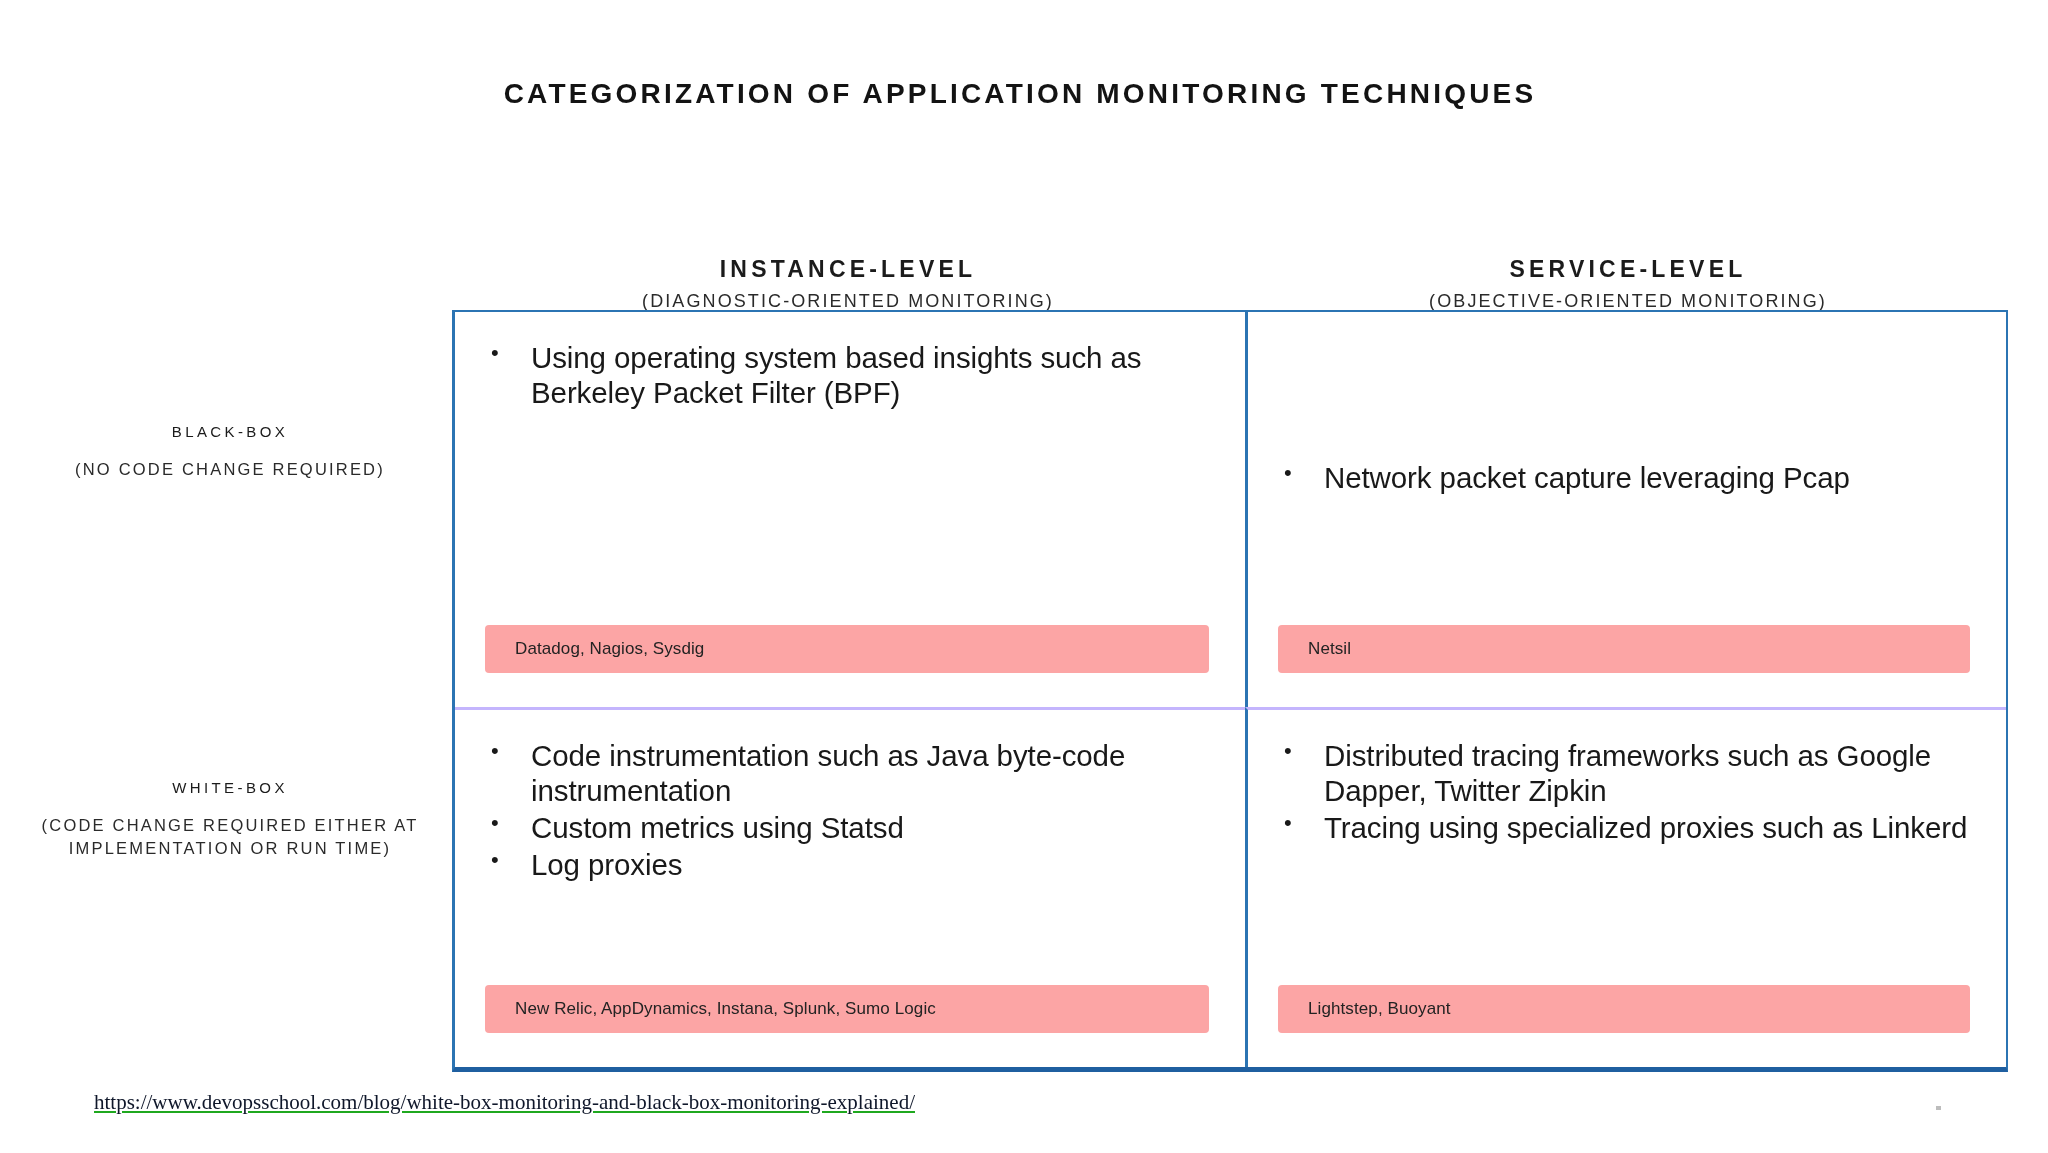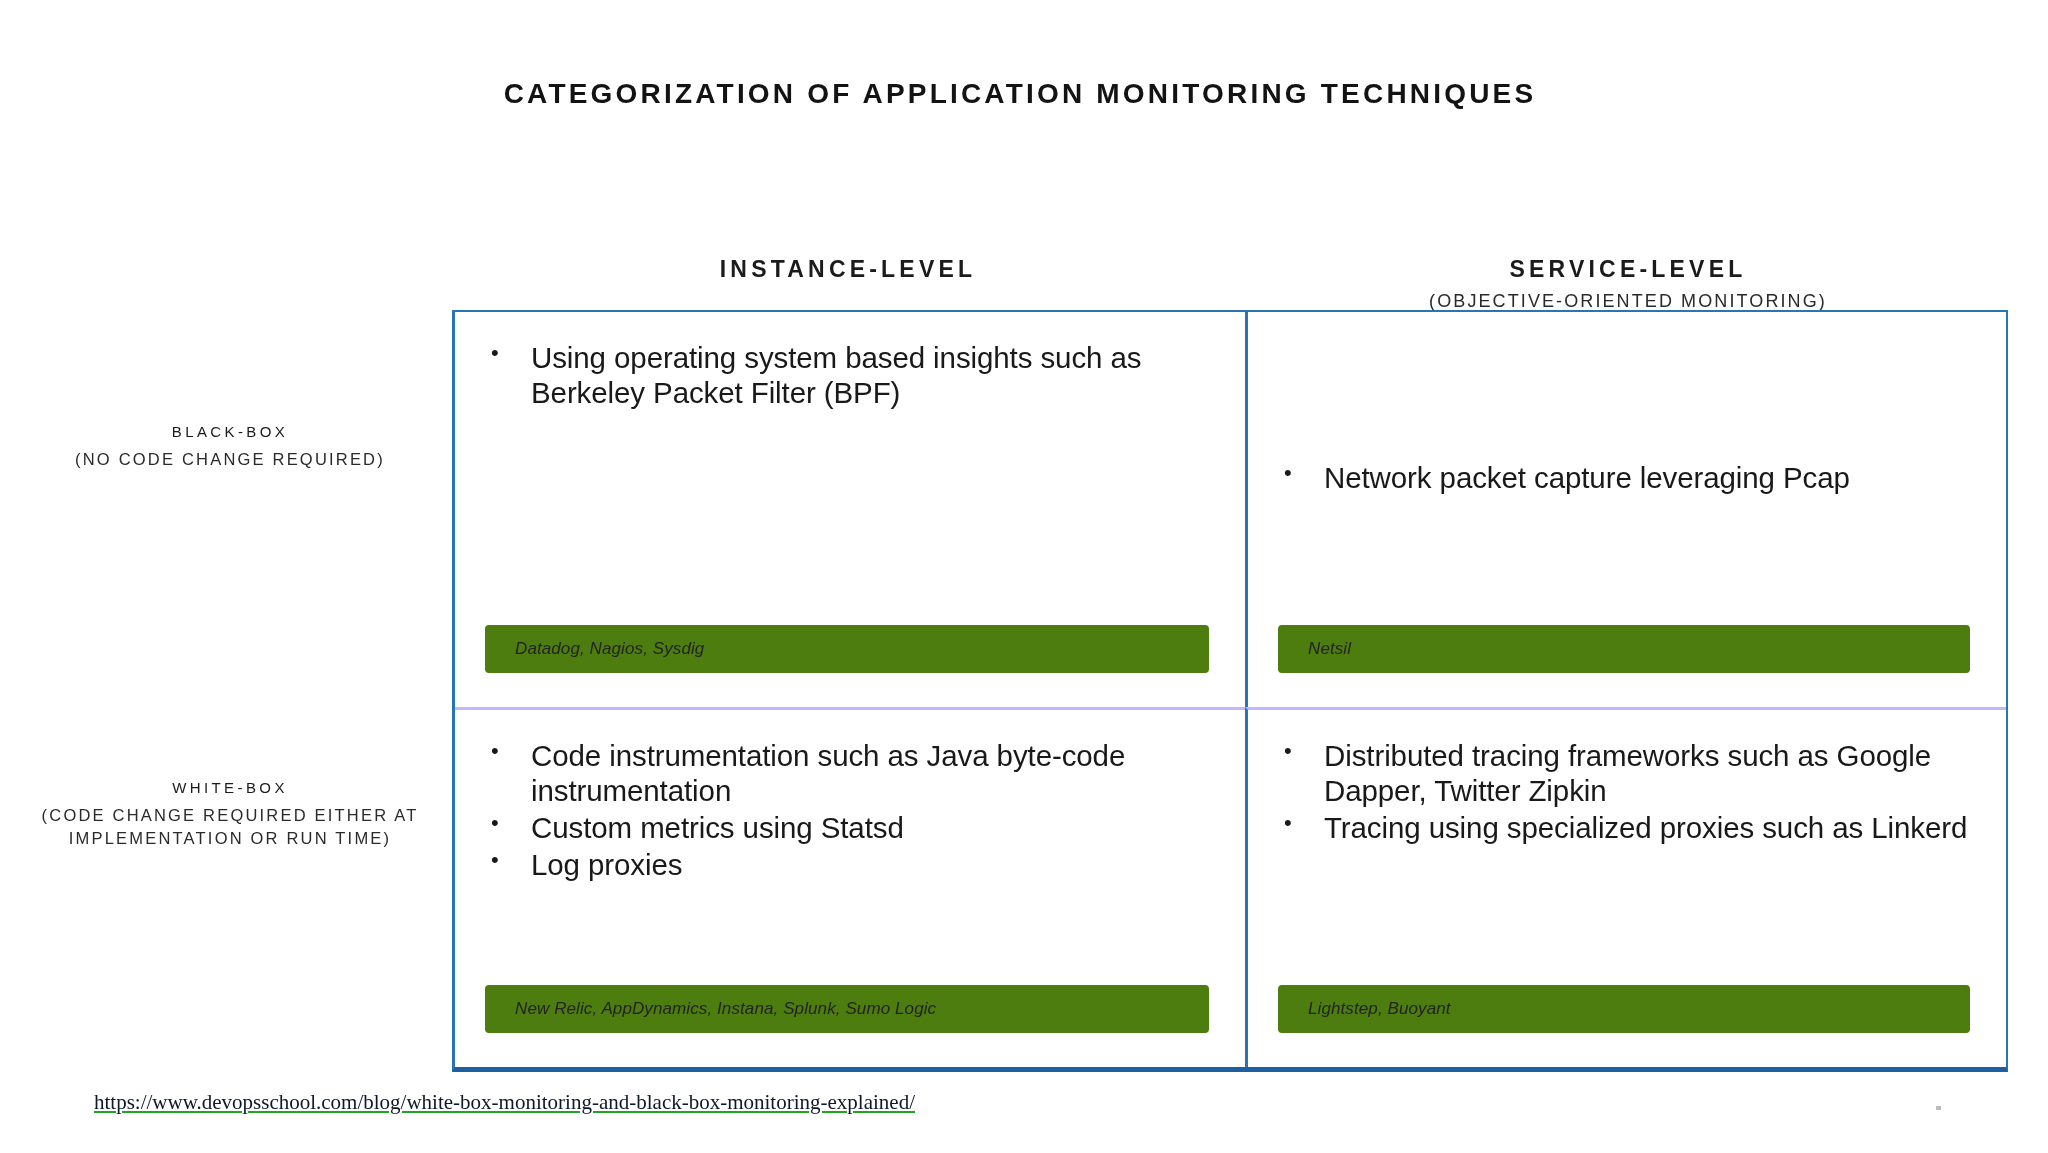--- a/index.html
+++ b/index.html
@@ -64,21 +64,21 @@
     font-size: 15px;
     font-weight: normal;
     letter-spacing: 3.4px;
     line-height: 1.3;
   }
   .row-head .sub {
     font-size: 16.5px;
     font-weight: normal;
     letter-spacing: 2.2px;
     line-height: 1.45;
-    margin-top: 6px;
+    margin-top: 16px;
     color: #2a2a2a;
   }
   #row-head-black { left: 30px; top: 422px; width: 400px; }
   #row-head-white { left: 30px; top: 778px; width: 400px; }
 
   
   .matrix {
     position: absolute;
     left: 452px;
     top: 310px;
@@ -132,32 +132,31 @@
     line-height: 1.45;
     color: #191919;
   }
 
   .tag-bar {
     position: absolute;
     left: 30px;
     right: 36px;
     bottom: 34px;
     height: 48px;
-    background: #4d7c0f;
+    background: #fca5a5;
     border-radius: 4px;
     display: flex;
     align-items: center;
     padding-left: 30px;
     box-sizing: border-box;
     font-size: 17px;
     color: #232323;
     letter-spacing: 0.1px;
     white-space: nowrap;
     overflow: hidden;
-    font-style: italic;
   }
 
   
   .source-link {
     position: absolute;
     left: 94px;
     top: 1090px;
     font-family: "Liberation Serif", serif;
     font-size: 21px;
     color: #0f172a;
@@ -176,20 +175,21 @@
     background: #bdbdbd;
   }
 </style>
 </head>
 <body>
 
 <div class="slide-title">CATEGORIZATION OF APPLICATION MONITORING TECHNIQUES</div>
 
 <div class="col-head" id="col-head-instance">
   <div class="main">INSTANCE-LEVEL</div>
+  <div class="sub">(DIAGNOSTIC-ORIENTED MONITORING)</div>
 </div>
 
 <div class="col-head" id="col-head-service">
   <div class="main">SERVICE-LEVEL</div>
   <div class="sub">(OBJECTIVE-ORIENTED MONITORING)</div>
 </div>
 
 <div class="row-head" id="row-head-black">
   <div class="main">BLACK-BOX</div>
   <div class="sub">(NO CODE CHANGE REQUIRED)</div>

